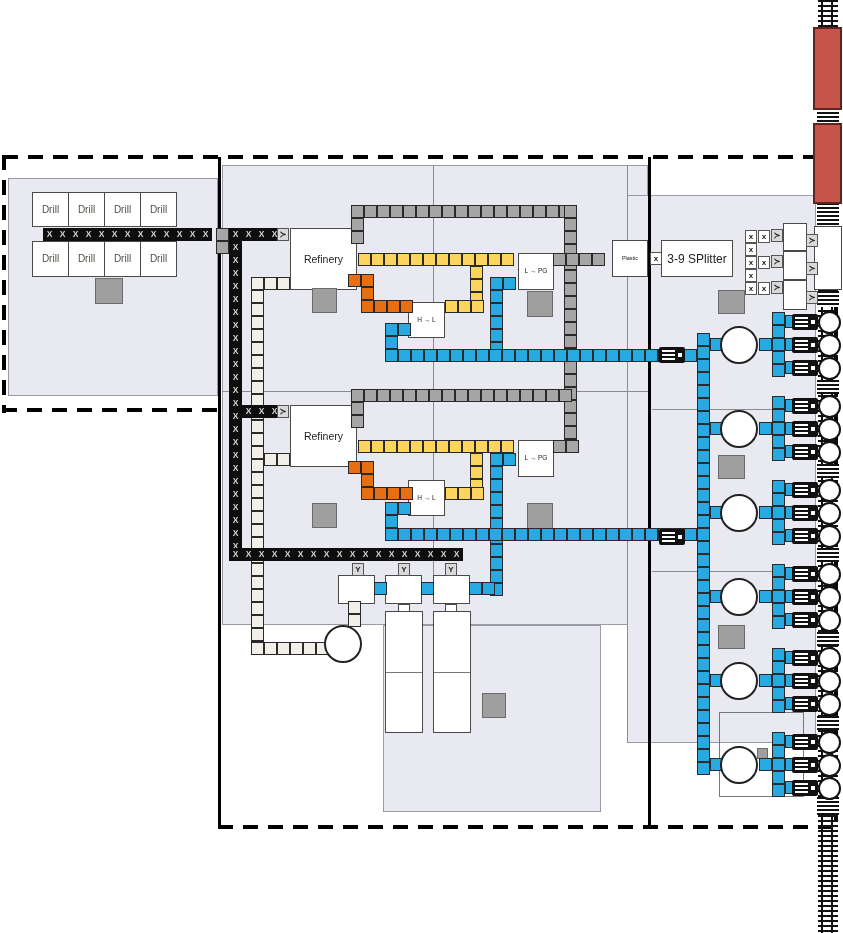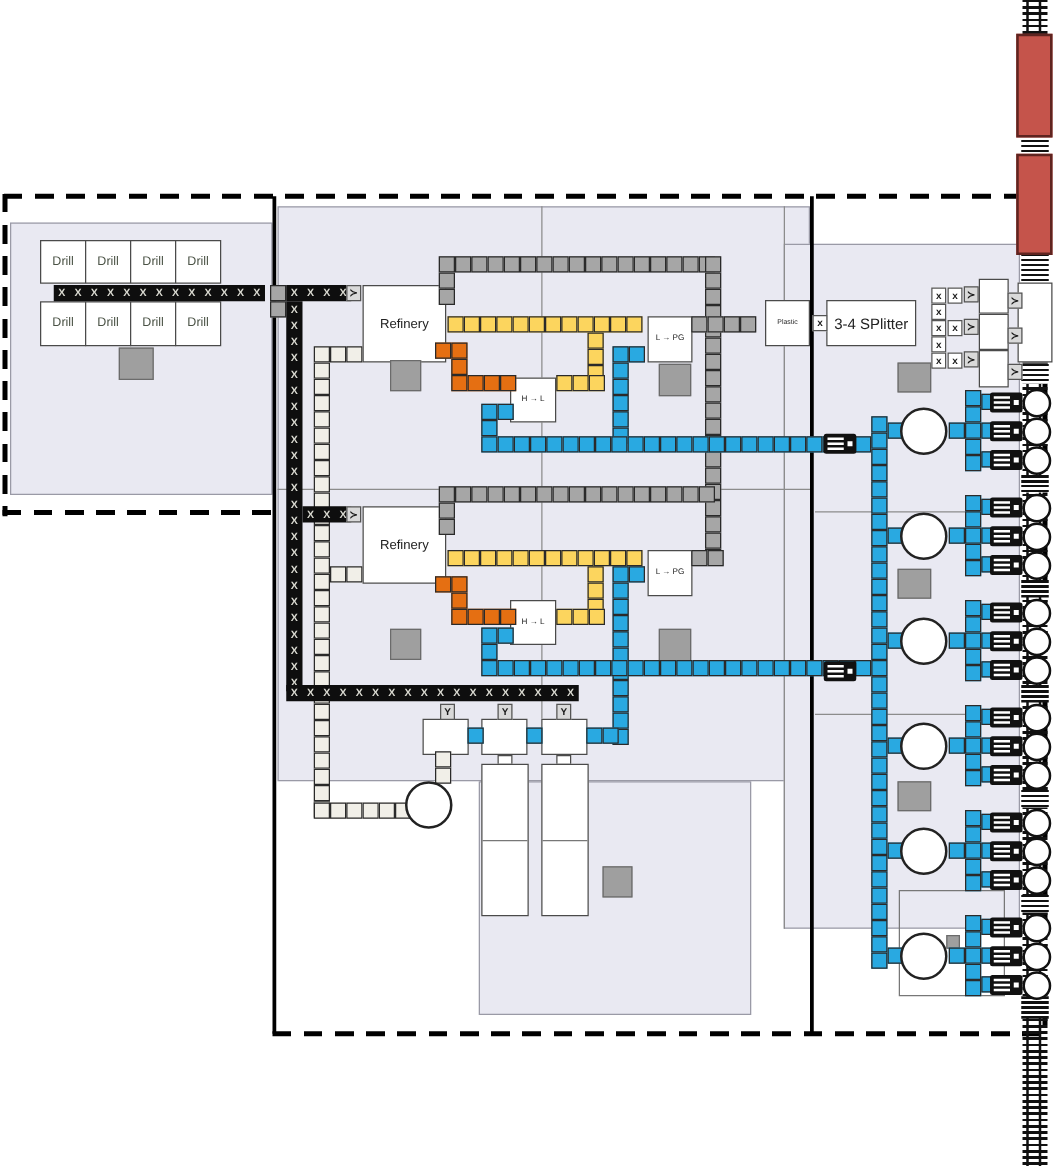--- a/index.html
+++ b/index.html
@@ -74,21 +74,21 @@
     <div class="abs box" style="left: 68px; top: 241px; width: 37px; height: 36px; font-size: 10px; color: rgb(75, 83, 70);">Drill</div>
     <div class="abs box" style="left: 104px; top: 241px; width: 37px; height: 36px; font-size: 10px; color: rgb(75, 83, 70);">Drill</div>
     <div class="abs box" style="left: 140px; top: 241px; width: 37px; height: 36px; font-size: 10px; color: rgb(75, 83, 70);">Drill</div>
     <div class="abs box" style="left: 290px; top: 228px; width: 67px; height: 62px; font-size: 10.5px;">Refinery</div>
     <div class="abs box" style="left: 290px; top: 405px; width: 67px; height: 62px; font-size: 10.5px;">Refinery</div>
     <div class="abs box" style="left: 408px; top: 302px; width: 37px; height: 36px; font-size: 6.5px;">H → L</div>
     <div class="abs box" style="left: 408px; top: 480px; width: 37px; height: 36px; font-size: 6.5px;">H → L</div>
     <div class="abs box" style="left: 518px; top: 253px; width: 36px; height: 37px; font-size: 6.5px;">L → PG</div>
     <div class="abs box" style="left: 518px; top: 440px; width: 36px; height: 37px; font-size: 6.5px;">L → PG</div>
     <div class="abs box" style="left: 612px; top: 240px; width: 36px; height: 37px; font-size: 5.5px;">Plastic</div>
-    <div class="abs box" style="left: 661px; top: 240px; width: 72px; height: 37px; font-size: 12px;">3-4 SPlitter</div>
+    <div class="abs box" style="left: 661px; top: 240px; width: 72px; height: 37px; font-size: 12px;">3-9 SPlitter</div>
     <div class="abs box" style="left: 338px; top: 575px; width: 37px; height: 29px; font-size: 8px;"></div>
     <div class="abs box" style="left: 385px; top: 575px; width: 37px; height: 29px; font-size: 8px;"></div>
     <div class="abs box" style="left: 433px; top: 575px; width: 37px; height: 29px; font-size: 8px;"></div>
     <div class="abs box" style="left: 398px; top: 604px; width: 12px; height: 8px; font-size: 8px;"></div>
     <div class="abs box" style="left: 445px; top: 604px; width: 12px; height: 8px; font-size: 8px;"></div>
     <div class="abs box" style="left: 783px; top: 223px; width: 24px; height: 28px; font-size: 8px;"></div>
     <div class="abs box" style="left: 783px; top: 251px; width: 24px; height: 29px; font-size: 8px;"></div>
     <div class="abs box" style="left: 783px; top: 280px; width: 24px; height: 30px; font-size: 8px;"></div>
     <div class="abs box" style="left: 814px; top: 226px; width: 28px; height: 64px; font-size: 8px;"></div>
     <div class="abs tallTank" style="left: 385px; top: 611px; width: 38px; height: 122px;">

